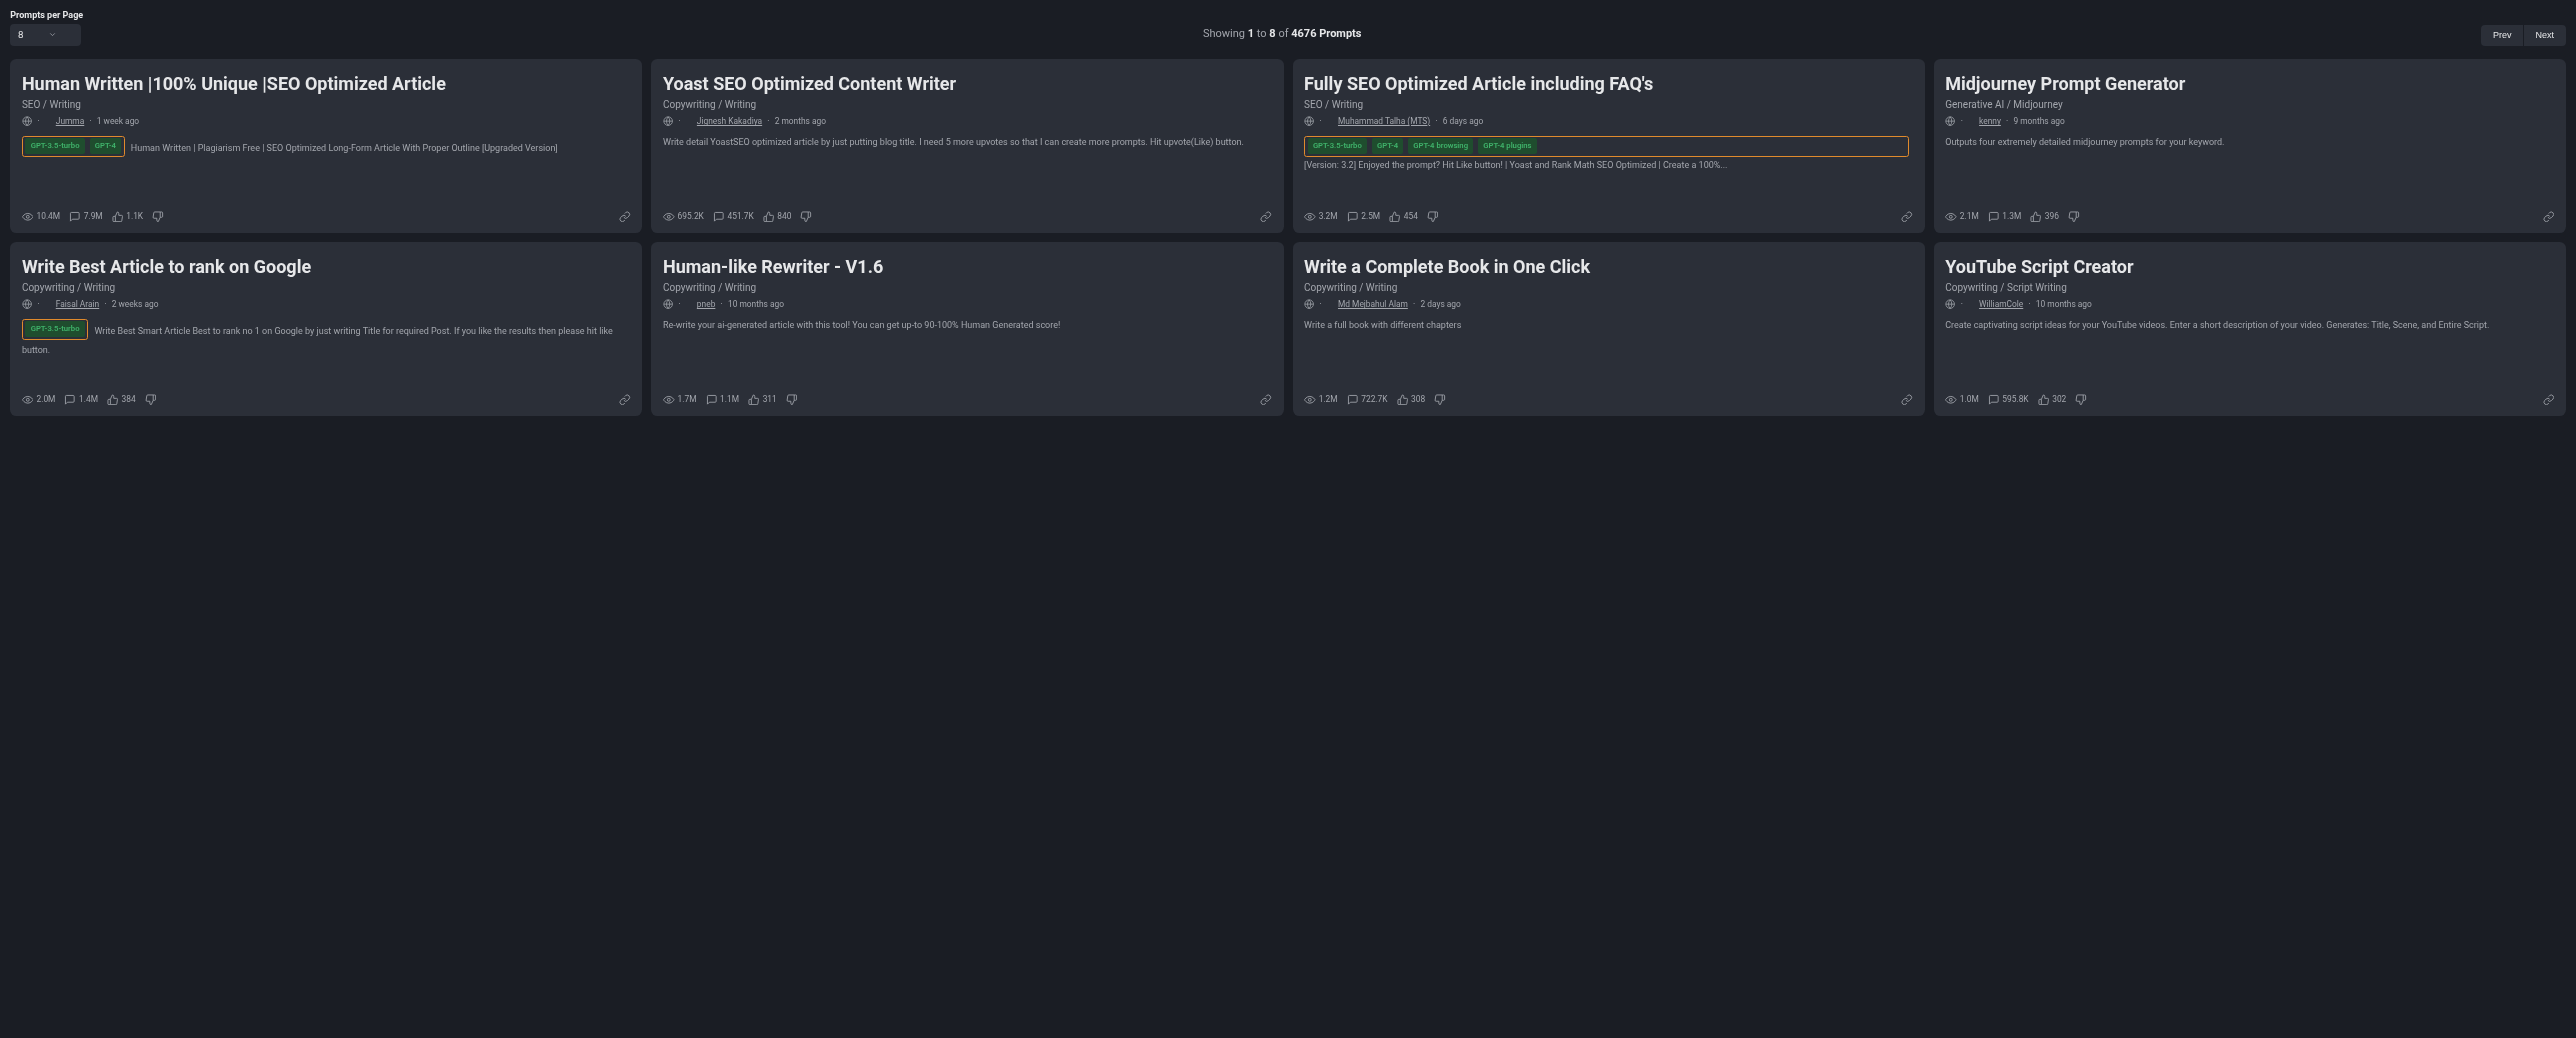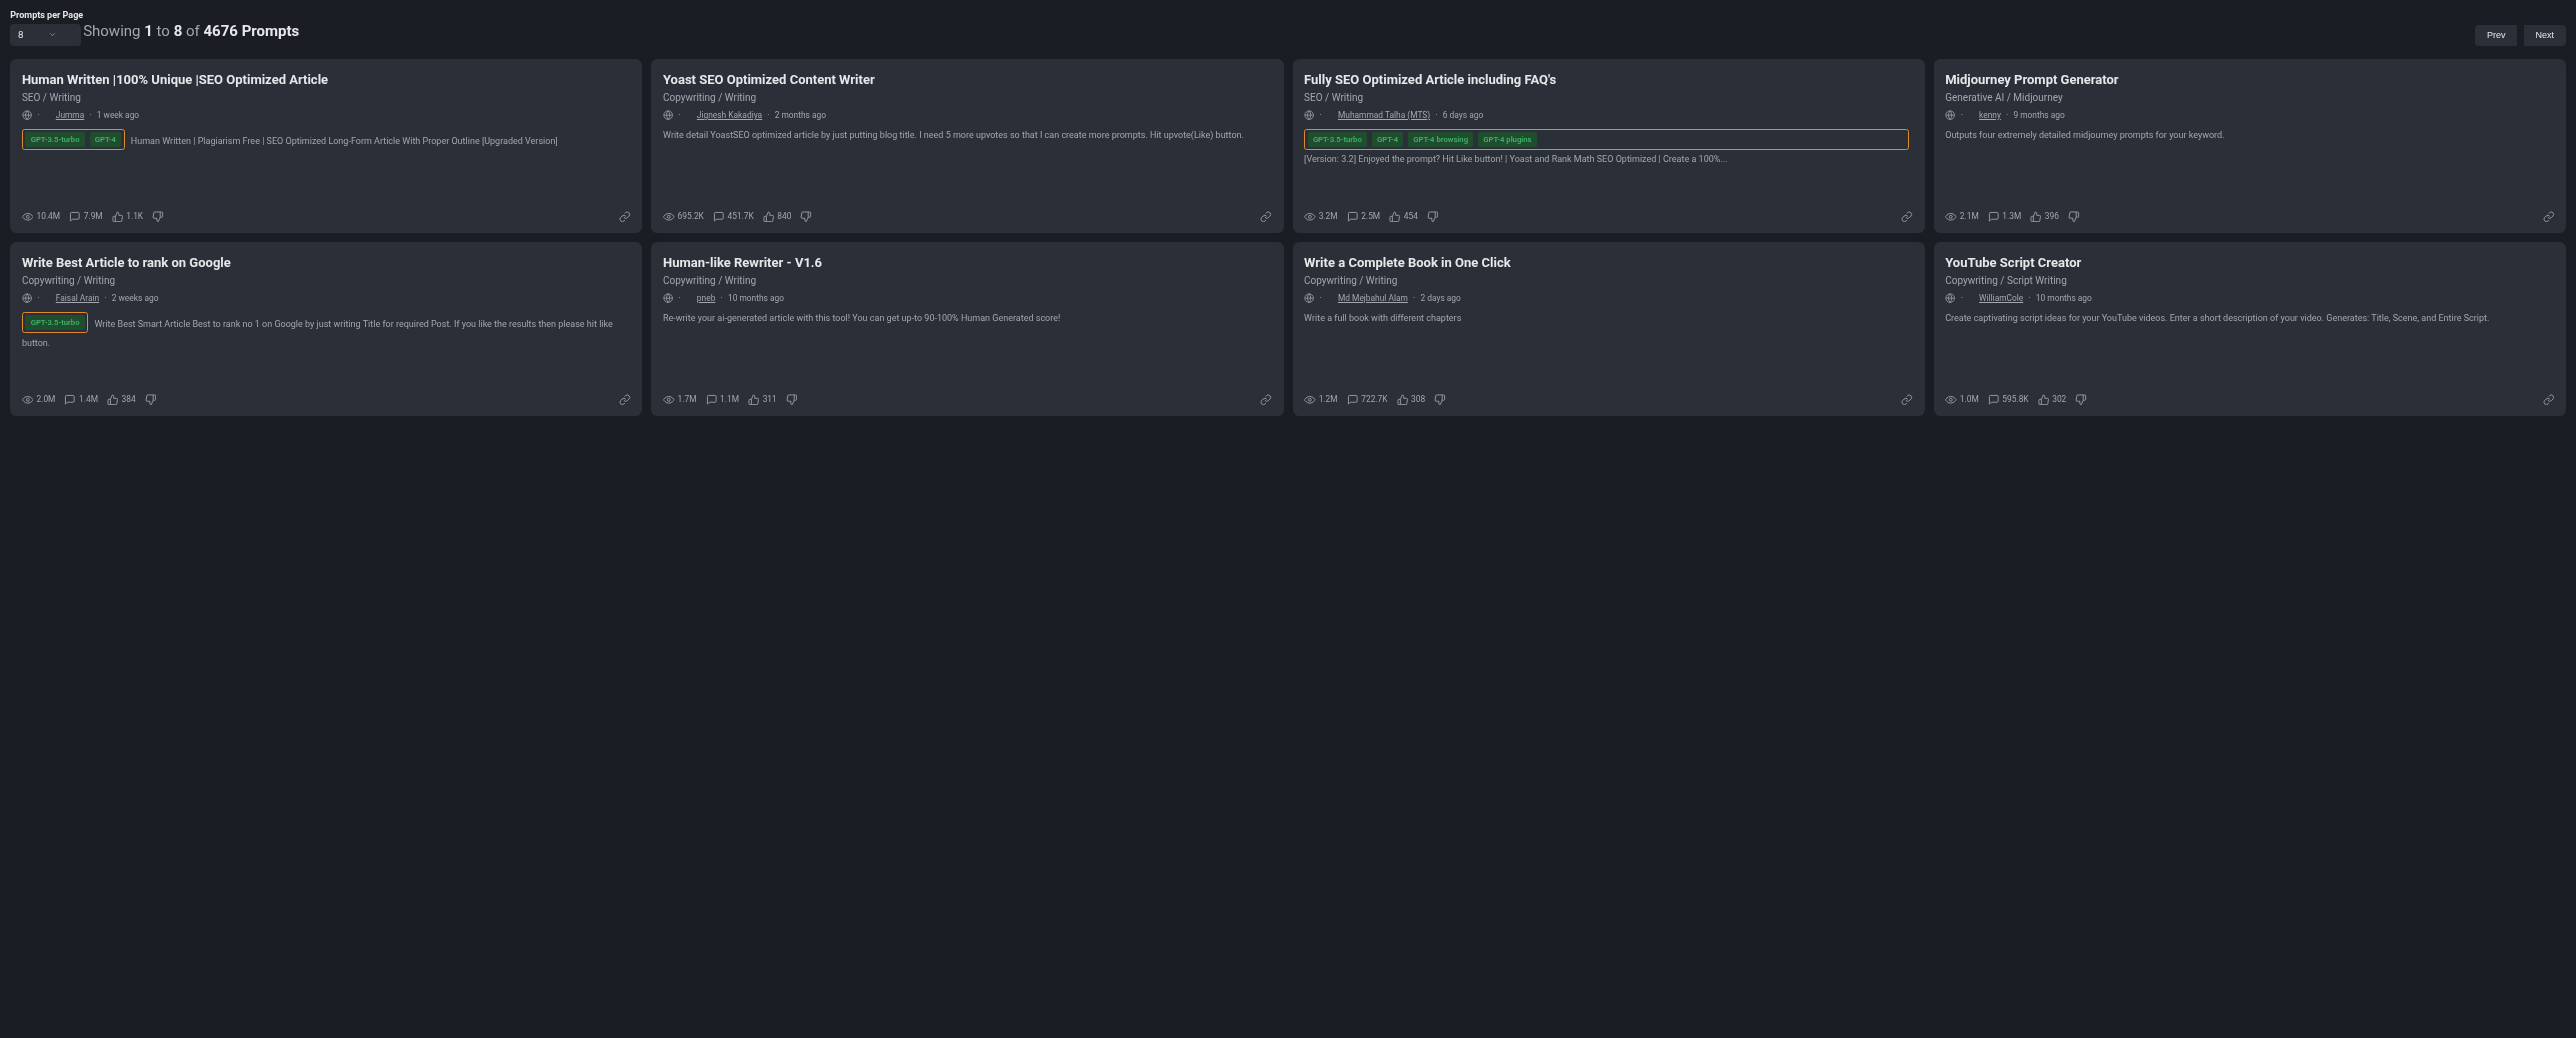--- a/index.html
+++ b/index.html
@@ -28,26 +28,27 @@
     position: relative;
     display: flex;
     align-items: center;
     justify-content: space-between;
     width: 71px;
     cursor: pointer;
   }
   .select-box svg { color: #a3a6ad; }
   .showing-text {
     flex: 1;
+    text-align: center;
     color: #a3a6ad;
-    font-size: 15px;
+    font-size: 11px;
     padding-bottom: 5.2px;
   }
   .showing-text b { color: #e6e7e9; font-weight: 700; }
-  .pager { display: flex; gap: 6px; }
+  .pager { display: flex; gap: 0; }
   .pager button {
     background: #2b2f38;
     border: none;
     color: #e6e7e9;
     padding: 5.2px 11.6px;
     font-size: 9px;
     cursor: pointer;
   }
   .pager button:first-child { border-radius: 3.9px 0 0 3.9px; border-right: 0.6px solid #1a1d24; }
   .pager button:last-child { border-radius: 0 3.9px 3.9px 0; }
@@ -59,21 +60,21 @@
   }
   .card {
     background: #2b2f38;
     border-radius: 6.4px;
     padding: 13px 11.6px 10.3px 11.6px;
     display: flex;
     flex-direction: column;
     min-height: 174px;
   }
   .card-title {
-    font-size: 13px;
+    font-size: 18px;
     font-weight: 700;
     line-height: 1.3;
     margin-bottom: 3.9px;
     max-width: 70%;
   }
   .card-cat {
     color: #a3a6ad;
     font-size: 10px;
     margin-bottom: 6.4px;
   }

